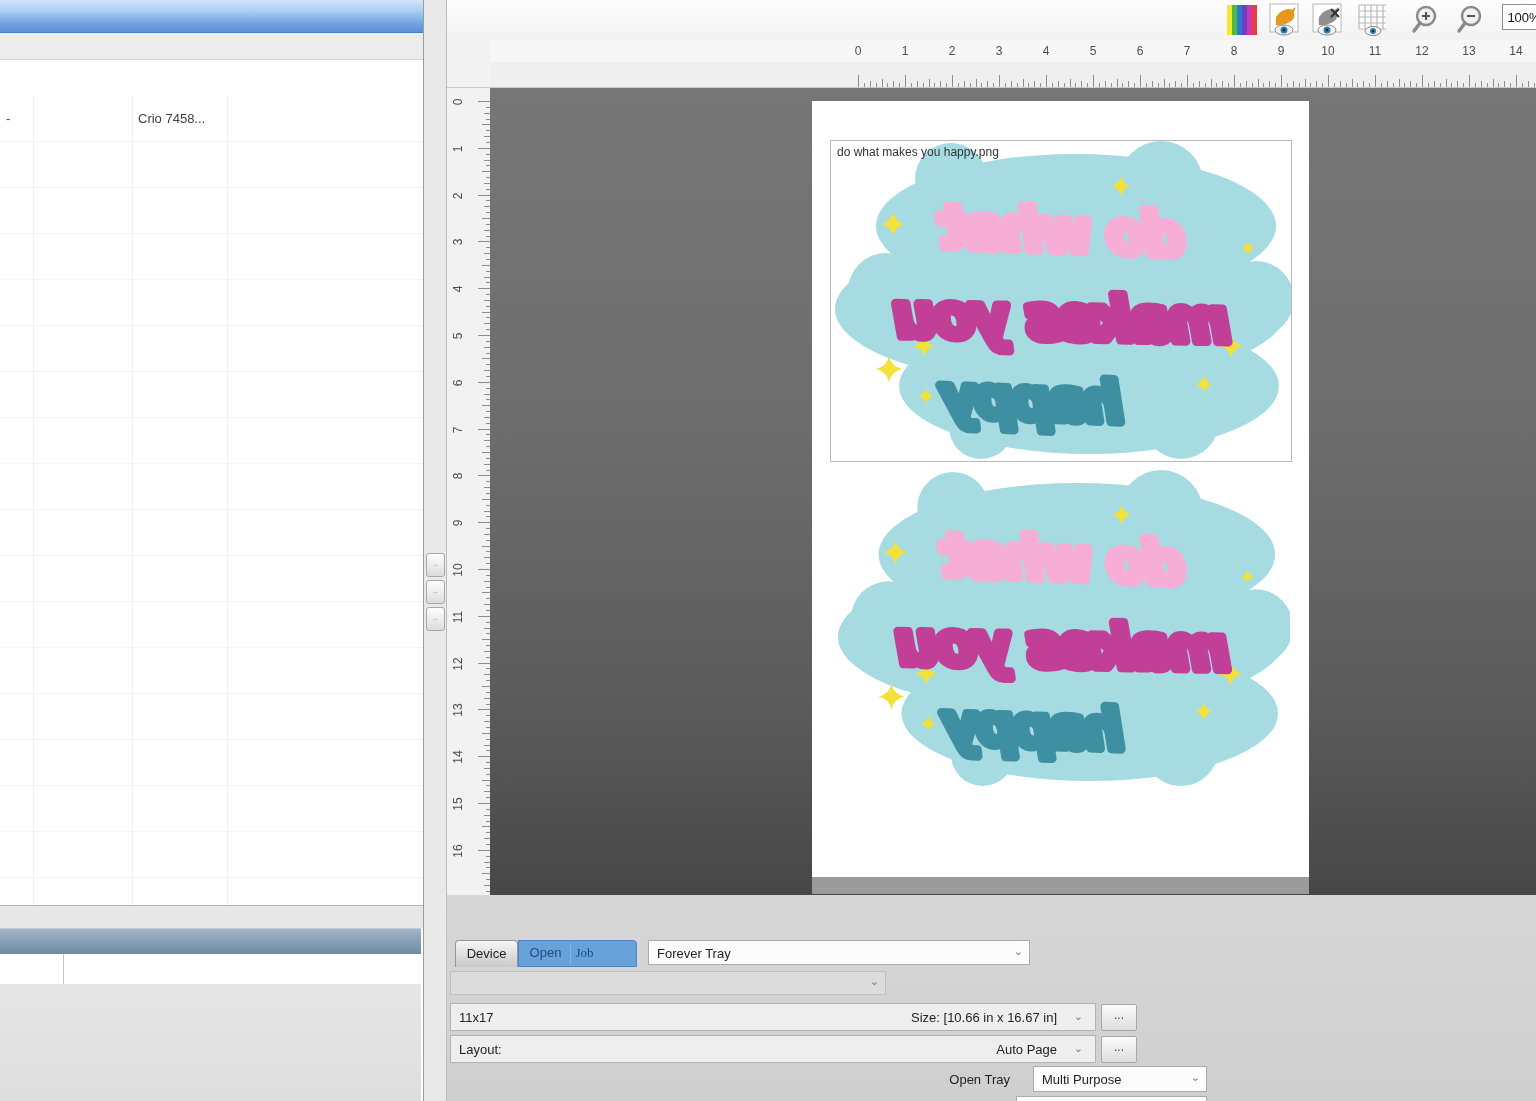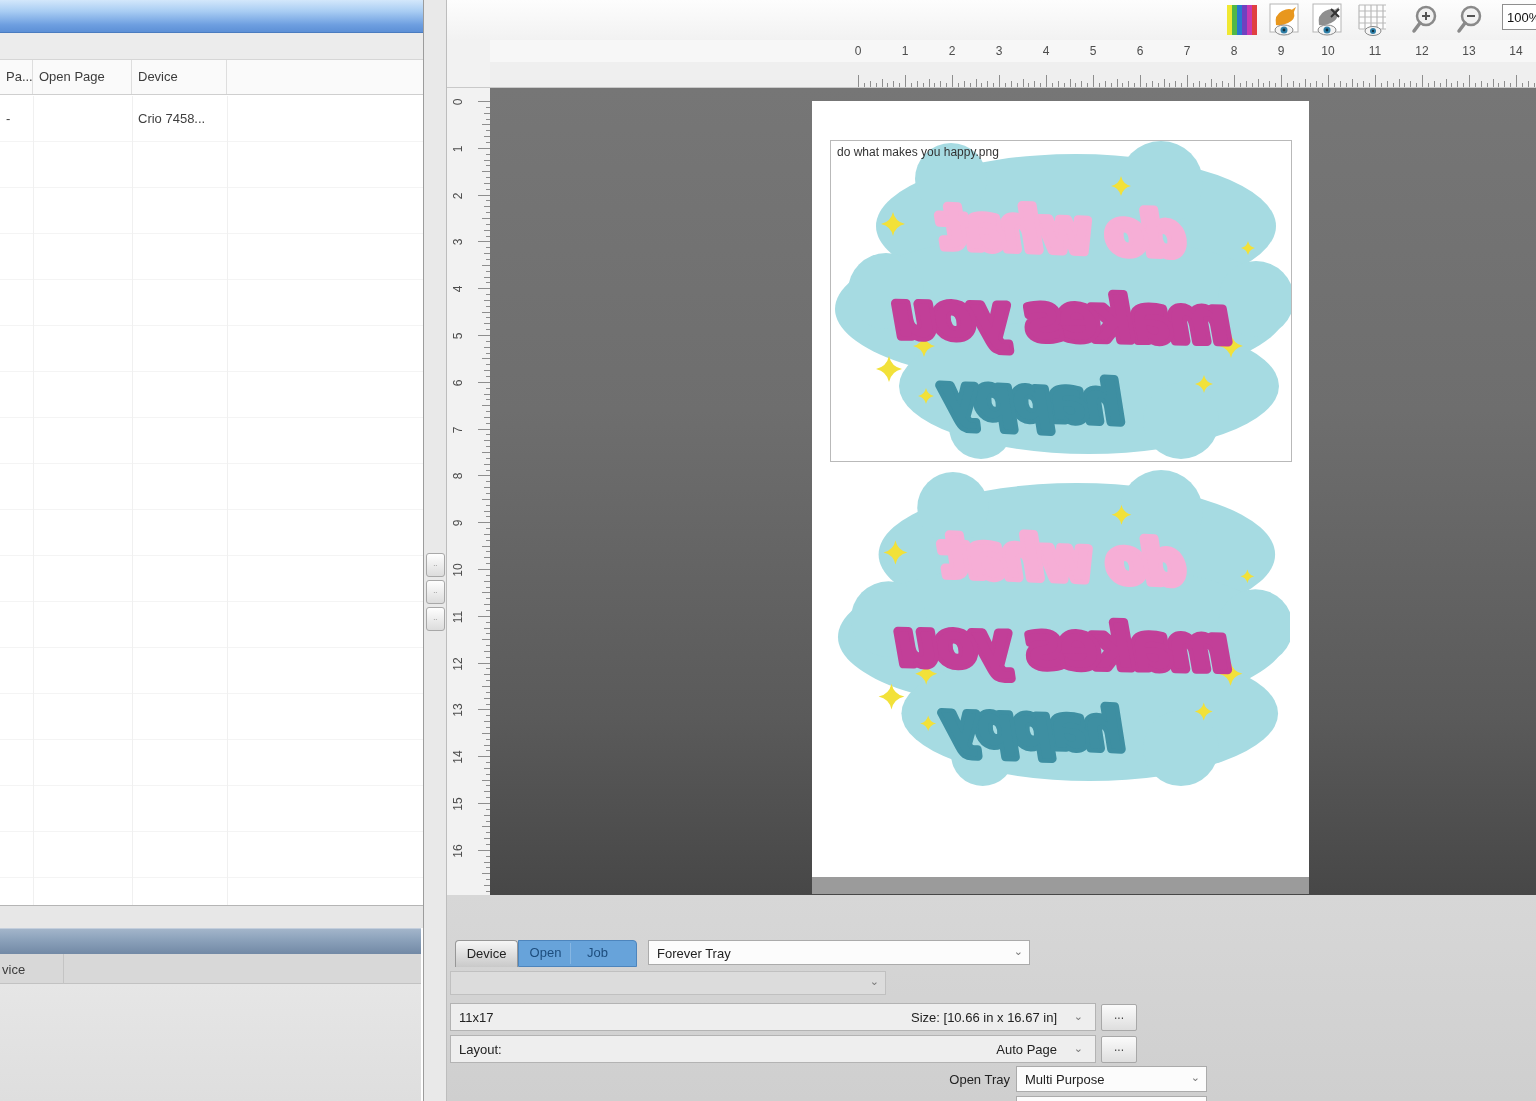--- a/index.html
+++ b/index.html
@@ -31,21 +31,21 @@
   .lt2-body{left:0;top:984px;width:421px;height:117px;background:linear-gradient(180deg,#e6e6e6,#dedede);}
   .lp-border{left:423px;top:0;width:1px;height:1101px;background:#9c9c9c;}
 
   
   .splitter{left:424px;top:0;width:23px;height:1101px;background:#e9e9e9;border-right:1px solid #bdbdbd;}
   .split-btn{left:2px;width:19px;height:24px;background:linear-gradient(180deg,#fefefe,#dcdcdc);
     border:1px solid #a8a8a8;border-radius:3px;font-size:7px;color:#6f6f6f;text-align:center;line-height:22px;cursor:pointer;}
 
   
   .right-area{left:447px;top:0;width:1089px;height:1101px;background:#d2d2d2;}
-  .toolbar{left:0;top:0;width:1089px;height:40px;background:linear-gradient(180deg,#fdfdfd,#f2f2f2);}
+  .toolbar{left:0;top:0;width:1089px;height:40px;background:linear-gradient(180deg,#fdfdfd,#f2f2f2);text-align:center;}
   .tool-icon{top:3px;width:34px;height:34px;cursor:pointer;}
   .zoom-box{top:4px;left:1055px;width:40px;height:26px;background:#fff;border:1px solid #8f8f8f;
     font-size:13px;color:#111;padding:5px 0 0 4px;overflow:hidden;white-space:nowrap;}
 
   
   .hruler-num{left:43px;top:40px;width:1046px;height:22px;background:#f7f7f7;}
   .hruler-ticks{left:43px;top:62px;width:1046px;height:26px;background:#efefef;border-bottom:1px solid #c9c9c9;}
   .hr-num{position:absolute;top:4px;font-size:12px;color:#4d4d4d;transform:translateX(-50%);}
   .hr-tick{position:absolute;bottom:0;width:1px;background:#8e8e8e;}
   .ruler-corner{left:0;top:40px;width:43px;height:48px;background:#f2f2f2;border-bottom:1px solid #c9c9c9;}
@@ -64,66 +64,57 @@
   .design svg{position:absolute;left:0;top:0;width:100%;height:100%;}
 
   
   .bottom-panel{left:0;top:895px;width:1089px;height:206px;background:linear-gradient(180deg,#d7d7d7,#cfcfcf);}
   .tab{position:absolute;top:45px;height:27px;font-size:13px;text-align:center;cursor:pointer;}
   .tab-queue{left:8px;width:63px;background:linear-gradient(180deg,#f6f6f6,#c9c9c9);
     border:1px solid #979797;border-bottom:none;border-radius:4px 4px 0 0;color:#222;padding-top:5px;z-index:2;}
   .tab-blue-group{position:absolute;left:71px;top:45px;width:119px;height:27px;background:#67a3da;
     border:1px solid #4d85bd;border-radius:0 4px 0 0;}
   .tab-page{left:74px;width:49px;color:#1d4d7d;padding-top:5px;}
-  .tab-job{left:126px;width:49px;color:#1d4d7d;padding-top:5px;}
+  .tab-job{left:113px;width:49px;color:#1d4d7d;padding-top:5px;font-family:Liberation Serif, serif;}
   .tab-sep{position:absolute;left:123px;top:48px;width:1px;height:21px;background:#86b6e2;}
   .dd{position:absolute;font-size:13px;color:#222;border:1px solid #ababab;background:#fcfcfc;cursor:pointer;}
   .dd .chev{position:absolute;right:6px;top:50%;transform:translateY(-58%);font-size:11px;color:#777;}
   .dd .val{position:absolute;left:8px;top:50%;transform:translateY(-50%);white-space:nowrap;}
   .dd-media{left:201px;top:45px;width:382px;height:25px;}
   .dd-empty{left:3px;top:76px;width:436px;height:24px;background:#dcdcdc;border-color:#c0c0c0;}
   .combo{position:absolute;left:3px;width:646px;height:28px;background:#eeeeee;border:1px solid #b3b3b3;font-size:13px;color:#222;cursor:pointer;}
   .combo .lft{position:absolute;left:8px;top:6px;}
   .combo .rgt{position:absolute;right:38px;top:6px;}
   .combo .chev{position:absolute;right:12px;top:6px;font-size:11px;color:#777;}
   .dots-btn{position:absolute;left:654px;width:36px;height:27px;background:linear-gradient(180deg,#fbfbfb,#dedede);
     border:1px solid #a8a8a8;border-radius:2px;font-size:12px;color:#444;text-align:center;line-height:20px;cursor:pointer;}
   .it-label{position:absolute;left:493px;top:177px;width:70px;font-size:13px;color:#222;text-align:right;}
-  .dd-tray{left:569px;top:171px;width:191px;height:26px;}
+  .dd-tray{left:586px;top:171px;width:174px;height:26px;}
   .dd-sliver{left:569px;top:201px;width:191px;height:10px;}
 </style>
 </head>
 <body>
 
 <div class="app">
 
   <div class="abs left-panel">
     <div class="abs blue-bar"></div>
     <div class="abs gray-strip"></div>
-    <div class="abs lt-head">
-      <div class="cell c1">Pa...</div>
-      <div class="cell c2">Open Page</div>
-      <div class="cell c3">Device</div>
-      <div class="cell c4"></div>
-    </div>
     <div class="abs lt-body">
       <div class="abs vline" style="left:33px"></div>
       <div class="abs vline" style="left:132px"></div>
       <div class="abs vline" style="left:227px"></div>
       <div class="lt-row">
         <div class="cell" style="width:33px">-</div>
         <div class="cell" style="width:99px"></div>
         <div class="cell" style="width:120px">Crio 7458...</div>
       </div>
     </div>
     <div class="abs lt-bottom-gap"></div>
     <div class="abs bluegray-bar"></div>
-    <div class="abs lt2-head">
-      <span class="txt">vice</span>
-    </div>
     <div class="abs lt2-div"></div>
     <div class="abs lt2-body"></div>
   </div>
   <div class="abs lp-border"></div>
 
   <div class="abs splitter">
     <div class="abs split-btn" style="top:553px">∙∙</div>
     <div class="abs split-btn" style="top:580px">∙∙</div>
     <div class="abs split-btn" style="top:607px">∙∙</div>
   </div>

